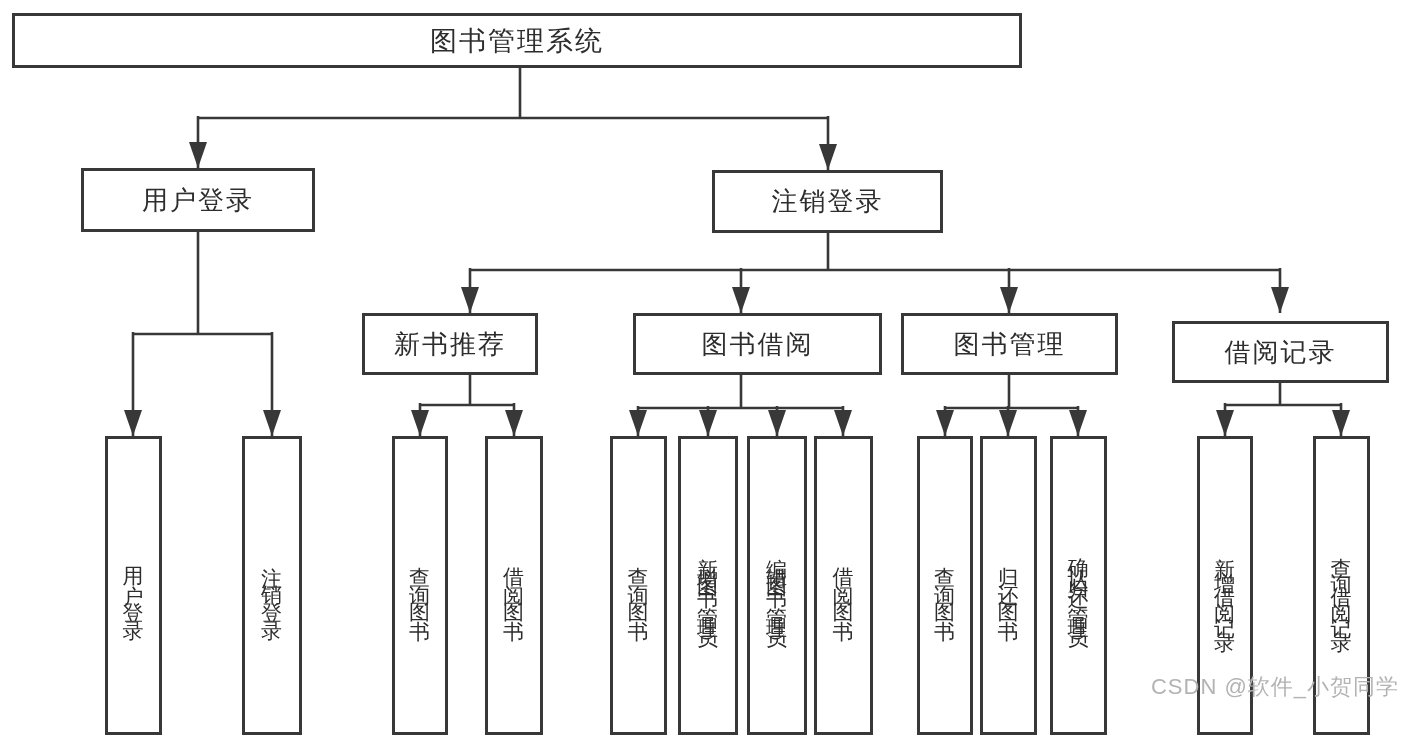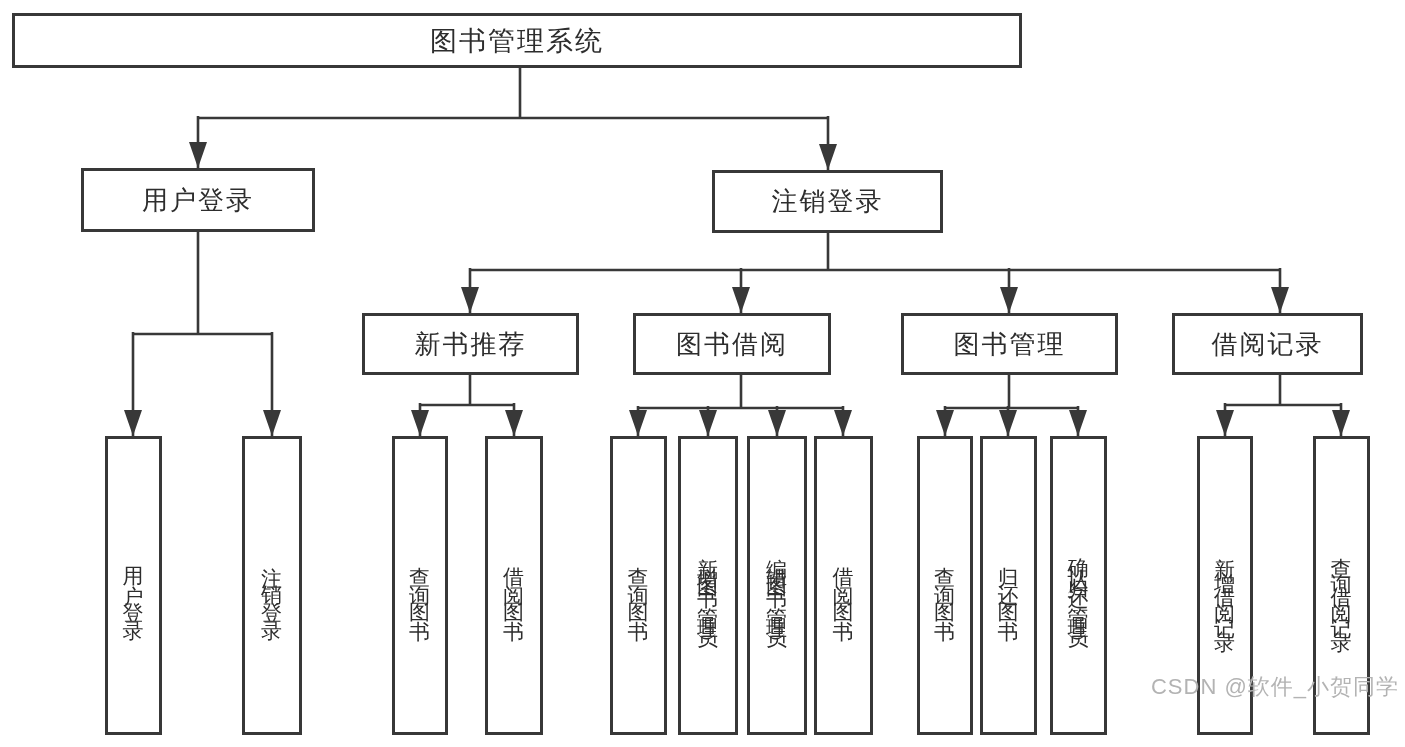--- a/index.html
+++ b/index.html
@@ -100,30 +100,30 @@
     <span>图书管理系统</span>
   </div>
 
   <div class="node hnode" style="left:81px;top:168px;width:234px;height:64px">
     <span>用户登录</span>
   </div>
   <div class="node hnode" style="left:712px;top:170px;width:231px;height:63px">
     <span>注销登录</span>
   </div>
 
-  <div class="node hnode" style="left:362px;top:313px;width:217px;height:62px">
+  <div class="node hnode" style="left:362px;top:313px;width:176px;height:62px">
     <span>新书推荐</span>
   </div>
-  <div class="node hnode" style="left:633px;top:313px;width:198px;height:62px">
+  <div class="node hnode" style="left:633px;top:313px;width:249px;height:62px">
     <span>图书借阅</span>
   </div>
   <div class="node hnode" style="left:901px;top:313px;width:217px;height:62px">
     <span>图书管理</span>
   </div>
-  <div class="node hnode" style="left:1172px;top:313px;width:191px;height:62px">
+  <div class="node hnode" style="left:1172px;top:321px;width:217px;height:62px">
     <span>借阅记录</span>
   </div>
 
   <div class="node leaf ls4" style="left:105px;width:57px">
     <span>用户登录</span>
   </div>
   <div class="node leaf ls4" style="left:242px;width:60px">
     <span>注销登录</span>
   </div>
 

